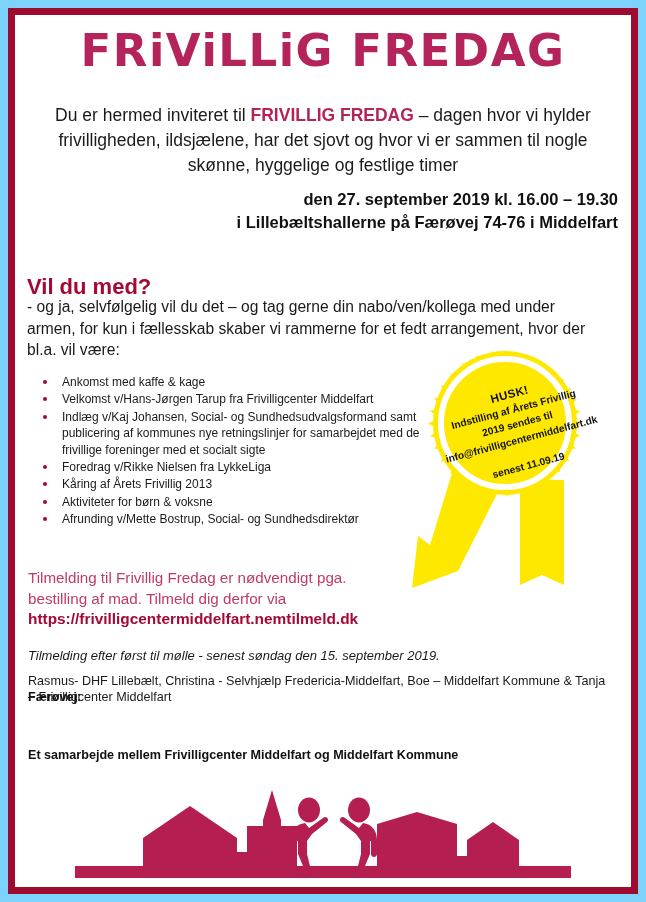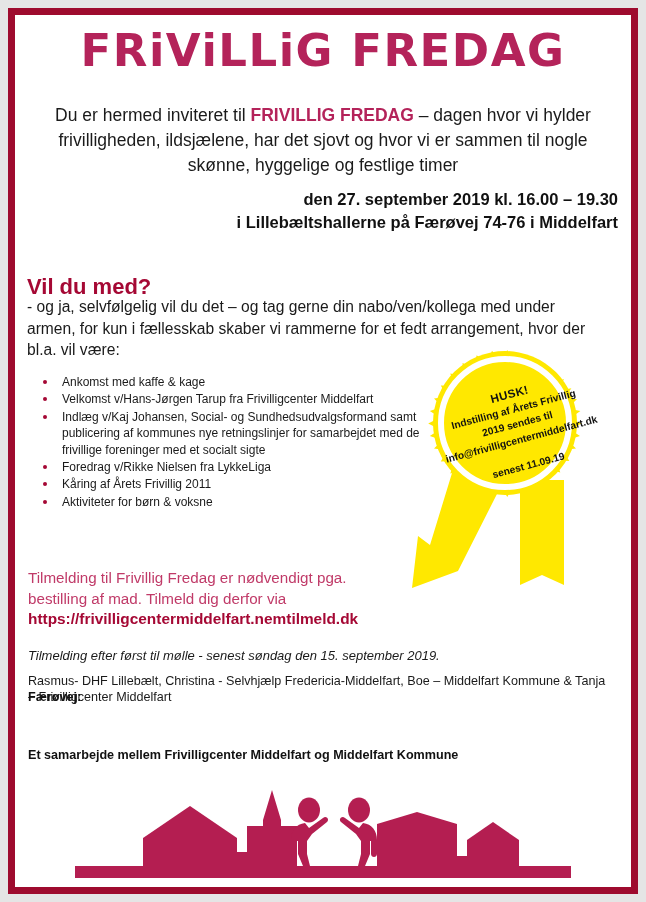--- a/index.html
+++ b/index.html
@@ -7,21 +7,21 @@
     padding: 0;
     background: #ffffff;
   }
   body {
     font-family: "Liberation Sans", sans-serif;
   }
   .poster {
     position: relative;
     width: 646px;
     height: 902px;
-    background: #e5e5e5;
+    background: #7dd3fc;
     box-sizing: border-box;
     overflow: hidden;
   }
   .frame {
     position: absolute;
     left: 8px;
     top: 8px;
     width: 630px;
     height: 886px;
     border: 7px solid #9e0b2e;
@@ -240,22 +240,23 @@
     </div>
 
     <div class="vildumed-head">Vil du med?</div>
     <div class="vildumed-body"> - og ja, selvfølgelig vil du det – og tag gerne din nabo/ven/kollega med under armen, for kun i fællesskab skaber vi rammerne for et fedt arrangement, hvor der bl.a. vil være:</div>
 
     <ul class="bullets">
       <li>Ankomst med kaffe &amp; kage</li>
       <li>Velkomst v/Hans-Jørgen Tarup  fra Frivilligcenter Middelfart</li>
       <li>Indlæg v/Kaj Johansen, Social- og Sundhedsudvalgsformand samt publicering af kommunes nye retningslinjer for samarbejdet med de frivillige foreninger med et socialt sigte</li>
       <li>Foredrag v/Rikke Nielsen fra LykkeLiga</li>
-      <li>Kåring af Årets Frivillig 2011</li>
+      <li>Kåring af Årets Frivillig 2013</li>
       <li>Aktiviteter for børn &amp; voksne</li>
+      <li>Afrunding v/Mette Bostrup, Social- og Sundhedsdirektør</li>
     </ul>
 
     <div class="rosette">
       <svg width="210" height="265" viewBox="0 0 210 265">
 
         <path d="M44 120 L18 205 L6 196 L0 248 L46 231 L86 152 Z" fill="#ffe800"></path>
         <path d="M108 140 L108 245 L130 235 L152 245 L152 140 Z" fill="#ffe800"></path>
 
         <g>
           <path id="serr" fill="#ffe800" d="

